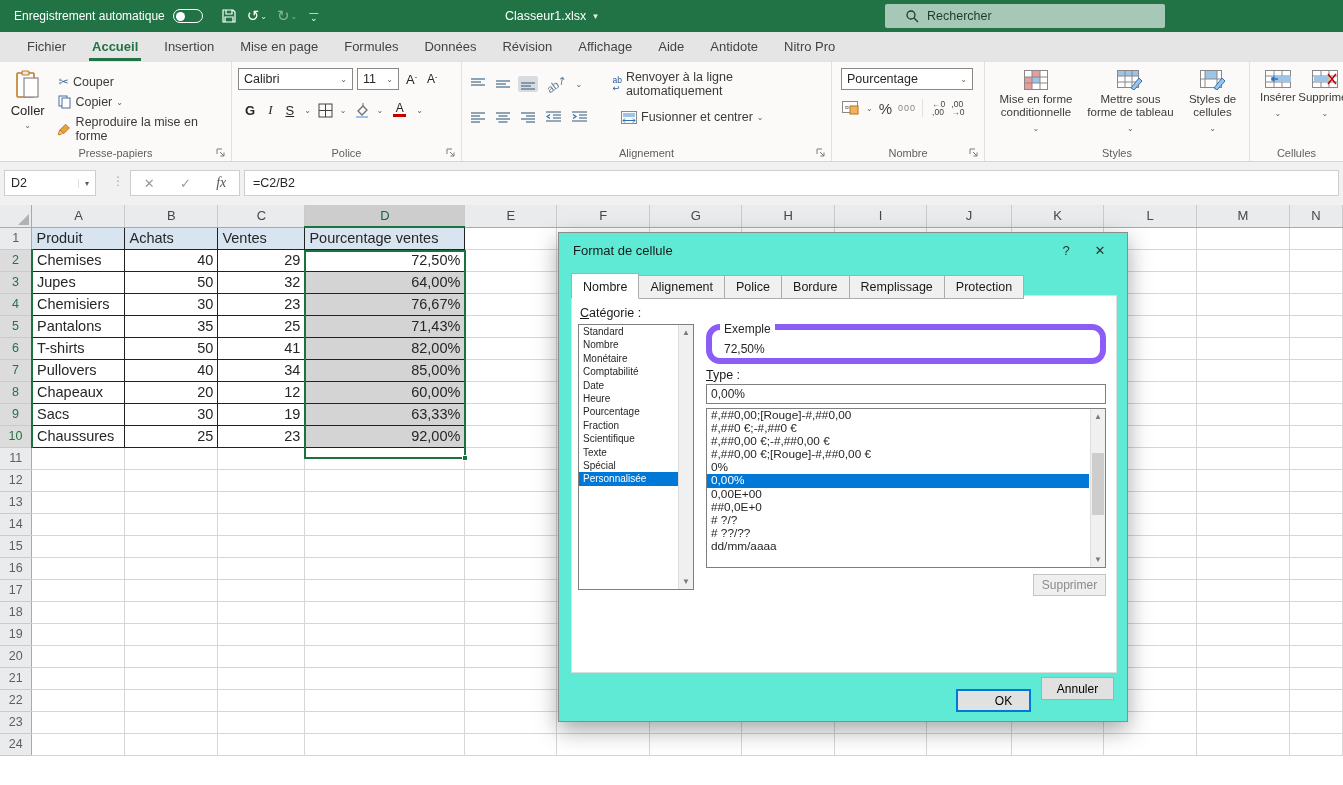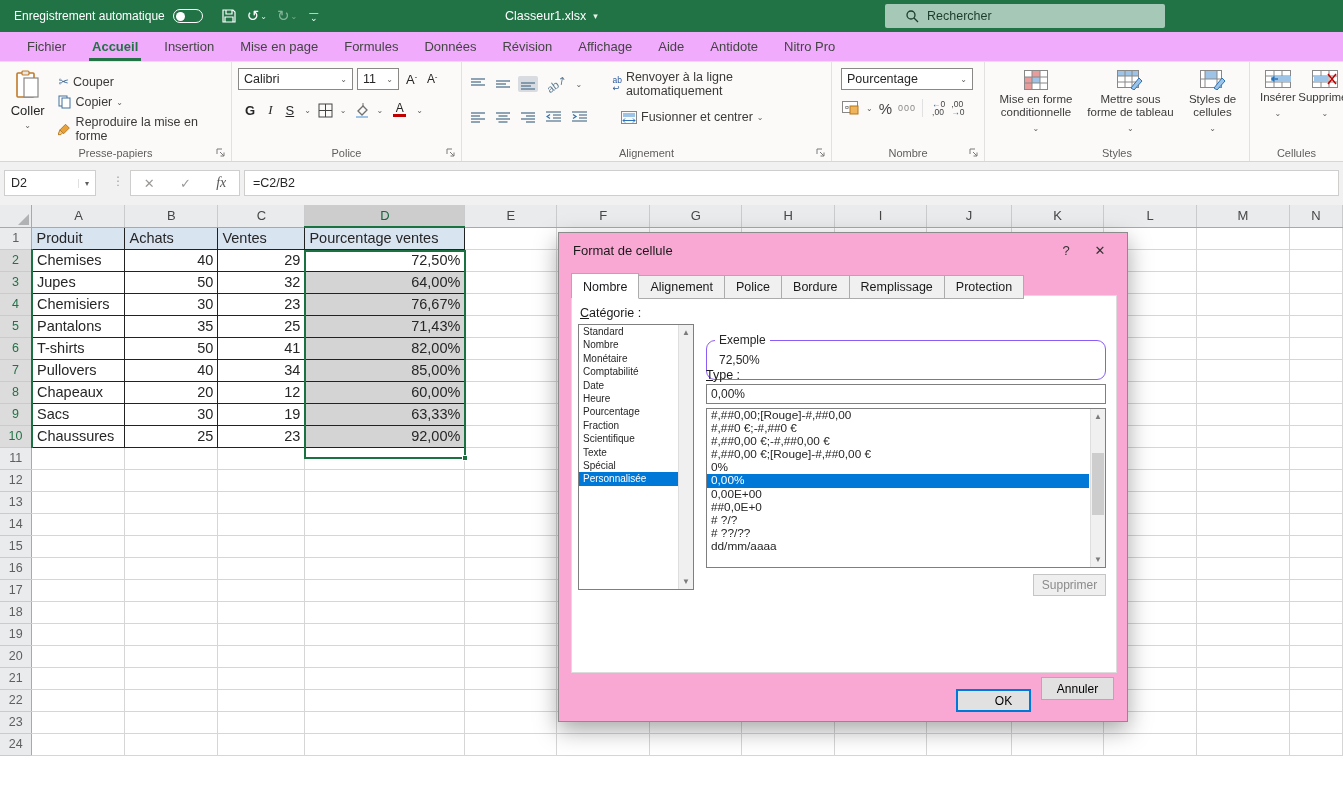--- a/index.html
+++ b/index.html
@@ -15,21 +15,21 @@
   .qat { display:flex; align-items:center; gap:10px; margin-left:18px; }
   .qat .qbtn { display:flex; align-items:center; font-size:15px; color:#fff; }
   .qat .faded { opacity:.45; }
   .tinychev { font-size:8px; margin-left:1px; opacity:.9; }
   .customize { display:flex; flex-direction:column; align-items:center; line-height:5px; font-size:9px; margin-left:2px; }
   #doc-title { position:absolute; left:505px; top:0; height:32px; display:flex; align-items:center; gap:6px; font-size:12.5px; color:#fff; }
   #doc-title .tinychev { font-size:9px; }
   #search-box { position:absolute; left:885px; top:4px; width:280px; height:24px; background:#a6c8b6; border-radius:2px; display:flex; align-items:center; gap:8px; padding-left:42px; color:#1d3d2c; font-size:12.5px; }
 
   
-  #menubar { position:absolute; left:0; top:32px; width:100%; height:30px; background:#f0abfc; display:flex; align-items:flex-end; padding-left:14px; border-bottom:1px solid #e5e3e1; }
+  #menubar { position:absolute; left:0; top:32px; width:100%; height:30px; background:#e5e5e5; display:flex; align-items:flex-end; padding-left:14px; border-bottom:1px solid #e5e3e1; }
   .menu-tab { padding:6px 13px 7px 13px; font-size:13px; color:#444; position:relative; cursor:default; }
   .menu-tab.active { font-weight:bold; color:#217346; }
   .menu-tab.active::after { content:""; position:absolute; left:10px; right:10px; bottom:0; height:3px; background:#217346; }
 
   
   #ribbon { position:absolute; left:0; top:62px; width:100%; height:100px; background:#fbfaf9; border-bottom:1px solid #d8d6d4; display:flex; }
   .rgroup { position:relative; height:100%; border-right:1px solid #e3e1df; padding:6px 4px 18px 6px; }
   .grplabel { position:absolute; bottom:2px; left:0; right:0; display:flex; align-items:center; justify-content:center; gap:6px; font-size:11px; color:#605e5c; }
   .launcher { width:10px; height:10px; position:absolute; right:5px; bottom:3px; }
   .rb { display:flex; align-items:center; gap:4px; font-size:12.5px; color:#3b3a39; padding:2px 3px; border-radius:2px; }
@@ -61,37 +61,37 @@
   .corner { background:#e9ebed; border-right:1px solid #a9a9a9; border-bottom:1px solid #a9a9a9; position:relative; }
   .corner .tri { position:absolute; right:2px; bottom:2px; width:0; height:0; border-left:11px solid transparent; border-bottom:11px solid #b0b2b4; }
   td.tbl { border:1px solid #222; }
   td.tblh { background:#d9e4f1; }
   td.num { text-align:right; }
   td.selcell { background:#d4d4d4; }
   #sel-overlay { position:absolute; left:304px; top:45px; width:162px; height:209px; border:2px solid #1a7240; pointer-events:none; }
   #sel-overlay .handle { position:absolute; right:-4px; bottom:-4px; width:6px; height:6px; background:#1a7240; border:1px solid #fff; }
 
   
-  #dialog { position:absolute; left:558px; top:232px; width:570px; height:490px; background:#f9a8d4; border:1px solid #8c8c8c; box-shadow:0 8px 22px rgba(0,0,0,.35); font-size:12.5px; }
+  #dialog { position:absolute; left:558px; top:232px; width:570px; height:490px; background:#5eead4; border:1px solid #8c8c8c; box-shadow:0 8px 22px rgba(0,0,0,.35); font-size:12.5px; }
   #dlg-titlebar { height:34px; display:flex; align-items:center; padding:0 10px 0 14px; }
   #dlg-title { flex:1; font-size:13px; color:#1a1a1a; }
   .dlg-sysbtn { width:34px; height:26px; display:flex; align-items:center; justify-content:center; color:#333; font-size:13px; }
   #dlg-tabs { position:absolute; left:12px; top:40px; display:flex; align-items:flex-end; z-index:2; }
   .dlg-tab { border:1px solid #acacac; background:#f0f0f0; padding:4px 11px; margin-right:-1px; font-size:12.5px; color:#1a1a1a; }
   .dlg-tab.active { background:#fff; border-bottom:1px solid #fff; padding-top:6px; position:relative; z-index:3; }
   #dlg-page { position:absolute; left:12px; top:62px; width:546px; height:378px; background:#fff; border:1px solid #dcdcdc; }
   .fieldlabel { position:absolute; font-size:12.5px; color:#1a1a1a; }
   #cat-list { position:absolute; left:6px; top:28px; width:116px; height:266px; background:#fff; border:1px solid #7f7f7f; overflow:hidden; }
   .lst-item { padding:0 4px; line-height:13.4px; font-size:10px; white-space:nowrap; }
   .lst-item.sel { background:#0078d7; color:#fff; }
   .vscroll { position:absolute; right:0; top:0; bottom:0; width:15px; background:#f0f0f0; border-left:1px solid #dedede; }
   .vscroll .up, .vscroll .dn { position:absolute; left:0; width:100%; height:15px; color:#7b7b7b; font-size:8px; display:flex; align-items:center; justify-content:center; }
   .vscroll .up { top:0; } .vscroll .dn { bottom:0; }
   .vscroll .thumb { position:absolute; left:1px; width:12px; background:#cdcdcd; }
-  #example-box { position:absolute; left:134px; top:44px; width:400px; height:40px; border:1px solid #8b5cf6; border-radius:9px; }
+  #example-box { position:absolute; left:134px; top:28px; width:400px; height:40px; border:6px solid #8b5cf6; border-radius:14px; }
   #example-box .gl { position:absolute; left:8px; top:-8px; background:#fff; padding:0 4px; font-size:12px; }
   #example-box .gv { position:absolute; left:12px; top:12px; font-size:12px; }
   #type-input { position:absolute; left:134px; top:88px; width:400px; height:20px; background:#fff; border:1px solid #7f7f7f; display:flex; align-items:center; padding:0 4px; font-size:12px; }
   #type-list { position:absolute; left:134px; top:112px; width:400px; height:160px; background:#fff; border:1px solid #7f7f7f; overflow:hidden; }
   #type-list .lst-item { line-height:13.1px; font-size:11.8px; }
   #delete-btn { position:absolute; left:461px; top:278px; width:73px; height:22px; background:#efefef; border:1px solid #c5c5c5; color:#8b8b8b; font-size:12px; display:flex; align-items:center; justify-content:center; }
   #dlg-desc { position:absolute; left:8px; top:312px; width:536px; font-size:12px; color:#000; }
   .dlg-btn { position:absolute; height:23px; display:flex; align-items:center; justify-content:center; font-size:12px; background:#e1e1e1; border:1px solid #adadad; color:#000; }
   #ok-btn { left:397px; top:456px; width:75px; border:2px solid #0078d7; background:#e1e1e1;padding-left:20px; }
   #cancel-btn { left:482px; top:444px; width:73px; }

